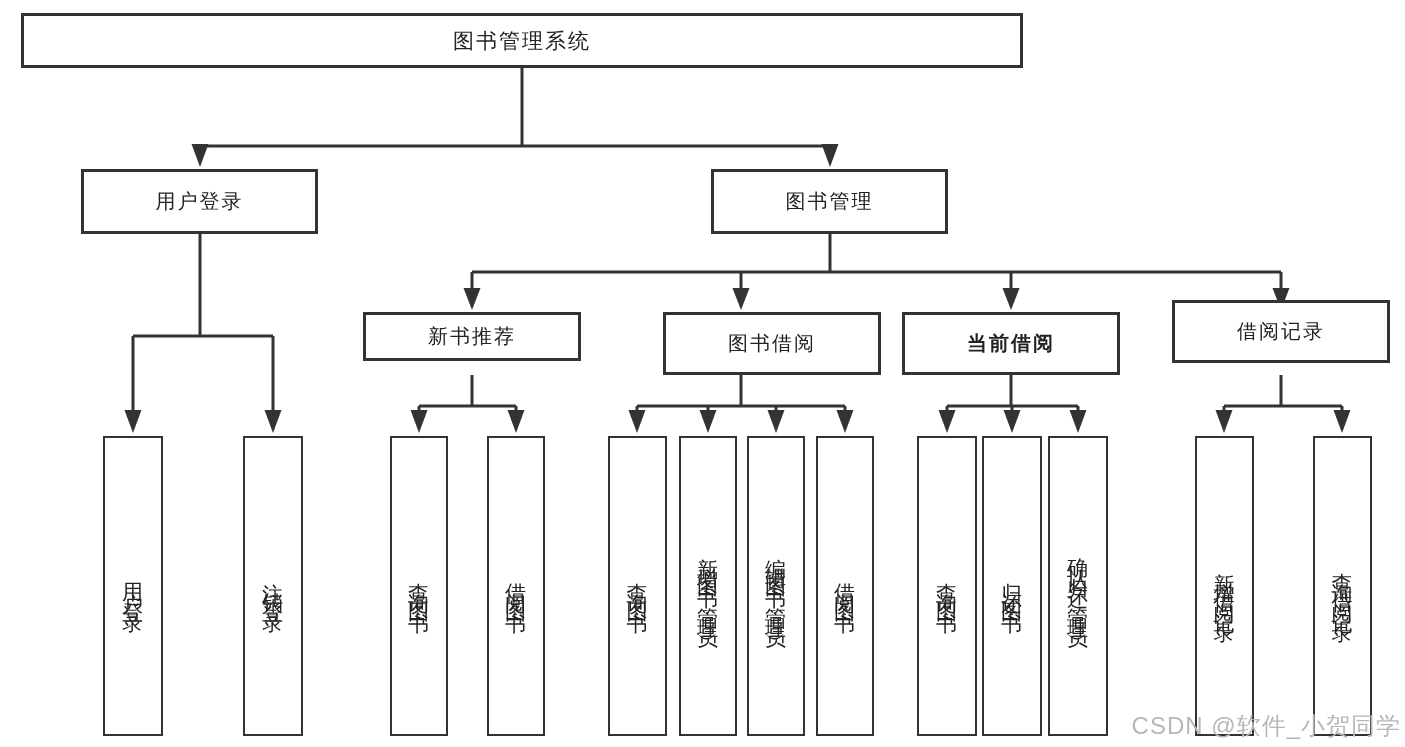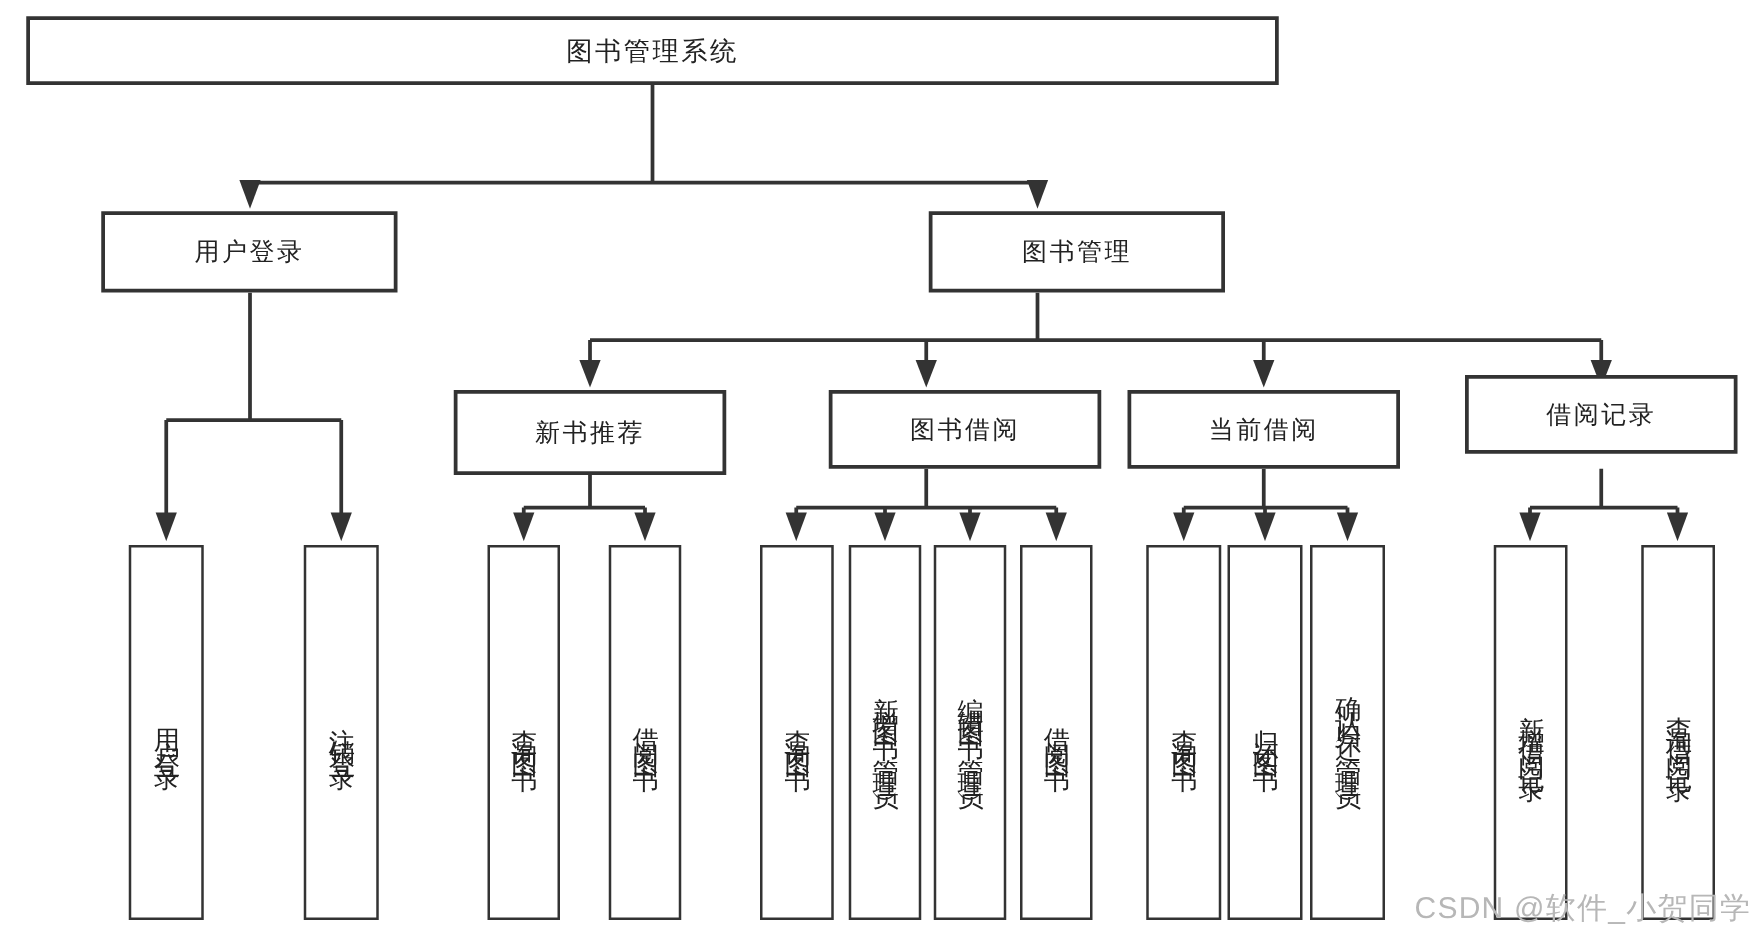--- a/index.html
+++ b/index.html
@@ -114,31 +114,31 @@
     <polygon points="1333.5,410 1350.5,410 1342,433"></polygon>
   </svg>
 
   <div class="box h root" style="left:21px;top:13px;width:1002px;height:55px;">
     <span>图书管理系统</span>
   </div>
 
   <div class="box h" style="left:81px;top:169px;width:237px;height:65px;">
     <span>用户登录</span>
   </div>
-  <div class="box h" style="left:711px;top:169px;width:237px;height:65px;margin-left:32px;">
+  <div class="box h" style="left:711px;top:169px;width:237px;height:65px;">
     <span>图书管理</span>
   </div>
 
-  <div class="box h" style="left:363px;top:312px;width:218px;height:68px;">
+  <div class="box h" style="left:363px;top:312px;width:218px;height:49px;">
     <span>新书推荐</span>
   </div>
   <div class="box h" style="left:663px;top:312px;width:218px;height:63px;">
     <span>图书借阅</span>
   </div>
-  <div class="box h" style="left:902px;top:312px;width:218px;height:63px;">
+  <div class="box h" style="left:902px;top:312px;width:218px;height:63px;font-weight:bold;">
     <span>当前借阅</span>
   </div>
   <div class="box h" style="left:1172px;top:300px;width:218px;height:63px;">
     <span>借阅记录</span>
   </div>
 
   <div class="box leaf" style="left:103px;top:436px;width:60px;height:300px;">
     <span>用户登录</span>
   </div>
   <div class="box leaf" style="left:243px;top:436px;width:60px;height:300px;">

